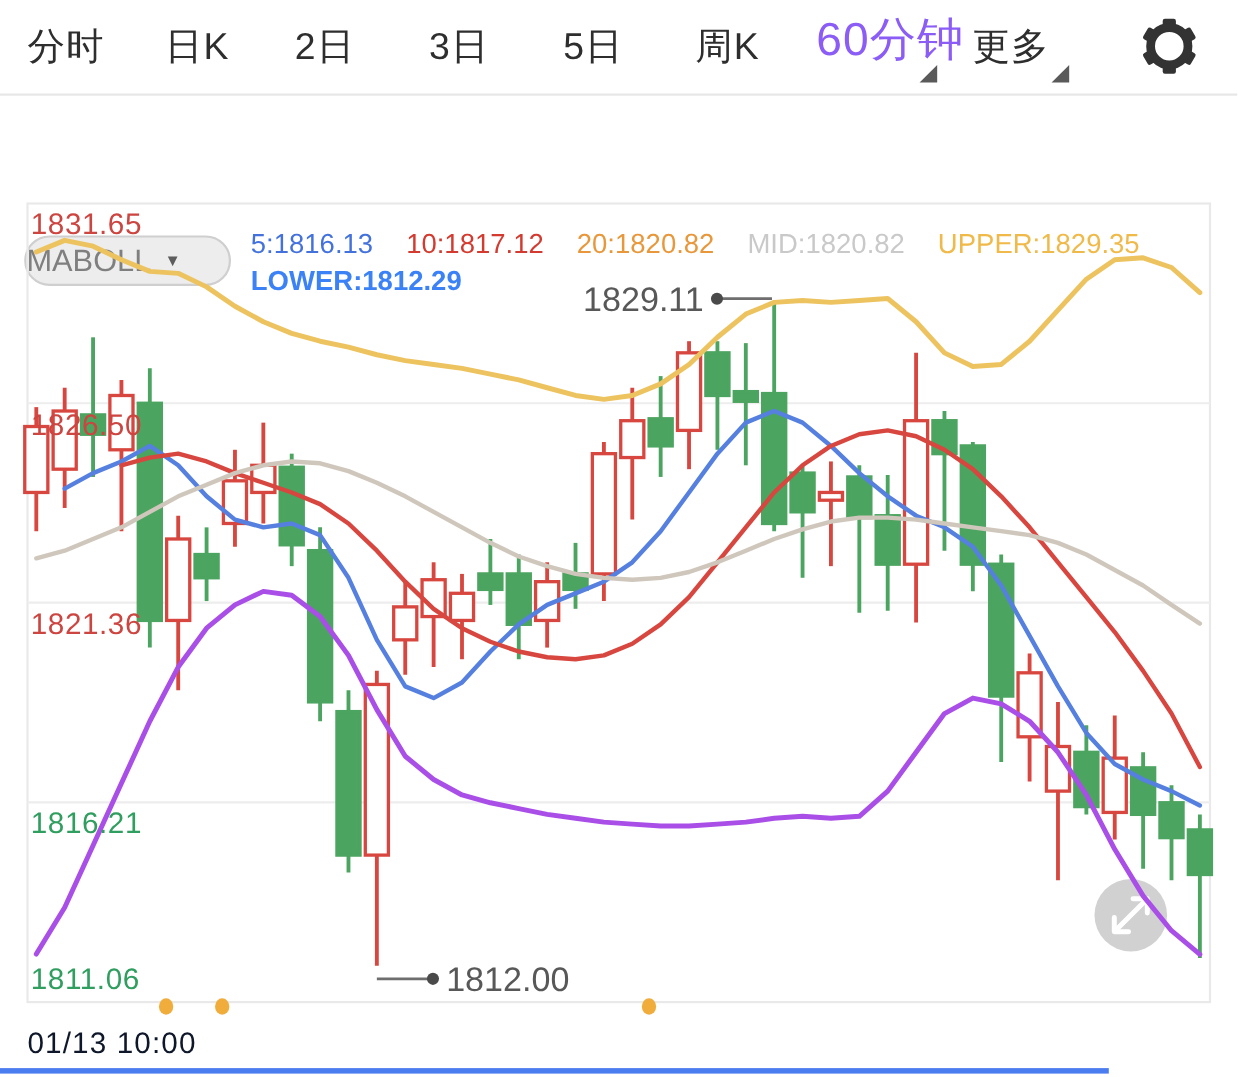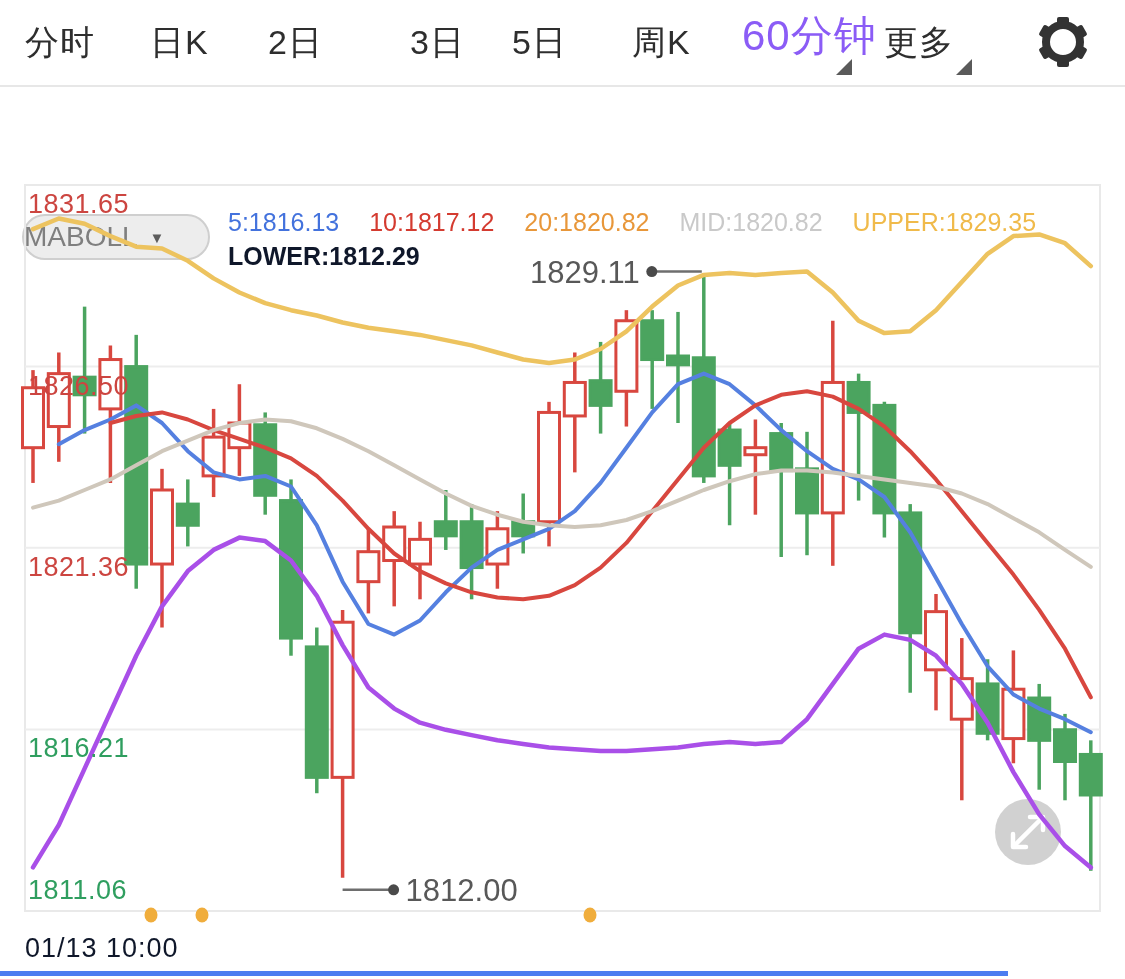--- a/index.html
+++ b/index.html
@@ -39,21 +39,21 @@
 </style>
 </head>
 <body>
 
 <div id="app">
 
   <div class="nav">
     <span class="tab" style="left:25px">分时</span>
     <span class="tab" style="left:150px">日K</span>
     <span class="tab" style="left:268px">2日</span>
-    <span class="tab" style="left:410px">3日</span>
+    <span class="tab" style="left:390px">3日</span>
     <span class="tab" style="left:512px">5日</span>
     <span class="tab" style="left:632px">周K</span>
     <span class="tab active" style="left:742px">60分钟</span>
     <span class="corner-tri" style="left:836px"></span>
     <span class="tab" style="left:884px">更多</span>
     <span class="corner-tri" style="left:956px"></span>
 
     <span class="gear-wrap">
       <svg width="50" height="52" viewBox="0 0 50 52">
         <g transform="translate(25,26)">
@@ -83,21 +83,21 @@
       <span class="caret">▼</span>
     </div>
     <div class="ind-row1">
       <span style="color: rgb(67, 114, 221);">5:1816.13</span>
       <span style="color: rgb(212, 59, 48);">10:1817.12</span>
       <span style="color: rgb(232, 151, 58);">20:1820.82</span>
       <span style="color: rgb(201, 201, 201); text-align: center;">MID:1820.82</span>
       <span style="color: rgb(240, 186, 74);">UPPER:1829.35</span>
     </div>
     <div class="ind-row2">
-      <span style="color: #0f172a;">LOWER:1812.29</span>
+      <span style="color: #3b82f6;">LOWER:1812.29</span>
     </div>
   </div>
 
   <svg id="chart-svg" viewBox="0 0 1125 979">
       <g>
         <rect x="25" y="185" width="1075" height="726" fill="none" stroke="#e9e9e9" stroke-width="2"></rect>
         <line x1="25" x2="1100" y1="366.58814958718017" y2="366.58814958718017" stroke="#ededed" stroke-width="2"></line>
         <line x1="25" x2="1100" y1="547.8237008256477" y2="547.8237008256477" stroke="#ededed" stroke-width="2"></line>
         <line x1="25" x2="1100" y1="729.4118504128198" y2="729.4118504128198" stroke="#ededed" stroke-width="2"></line>
       </g>

